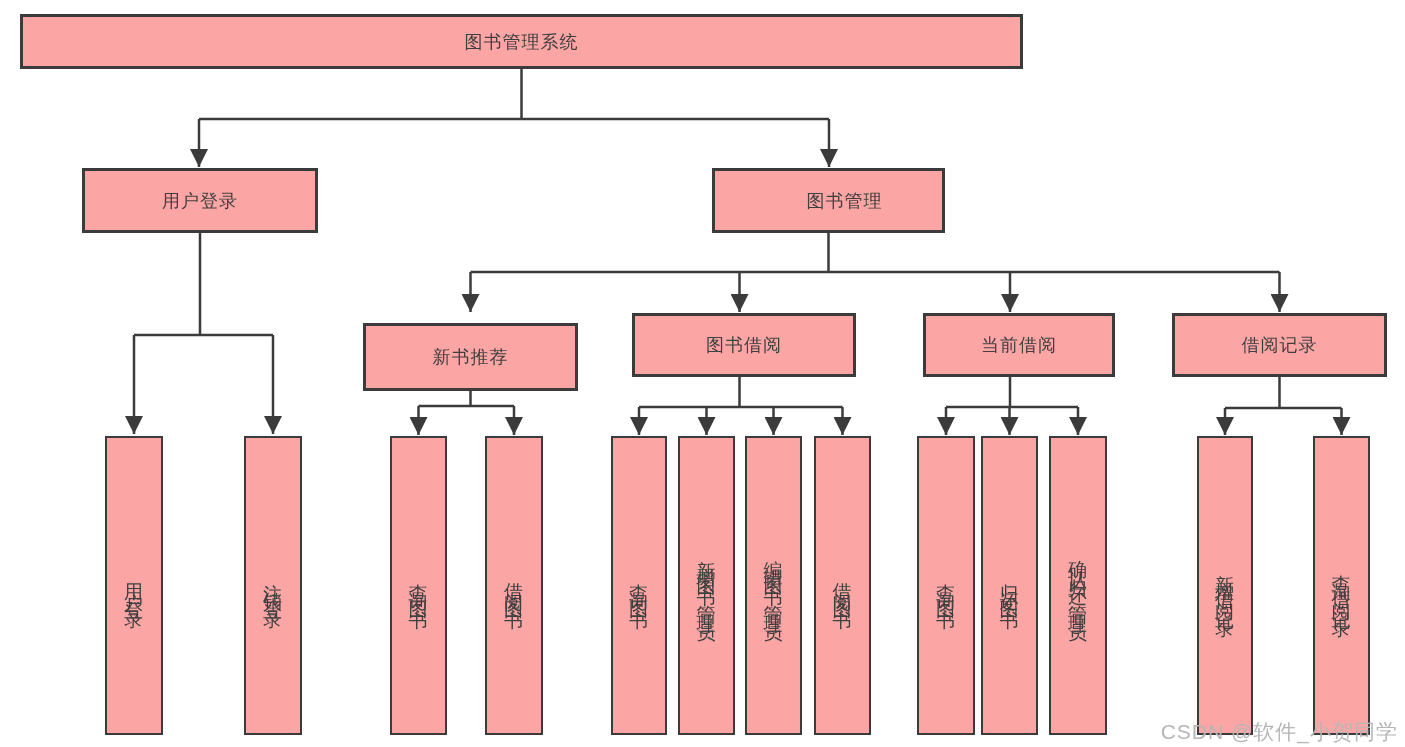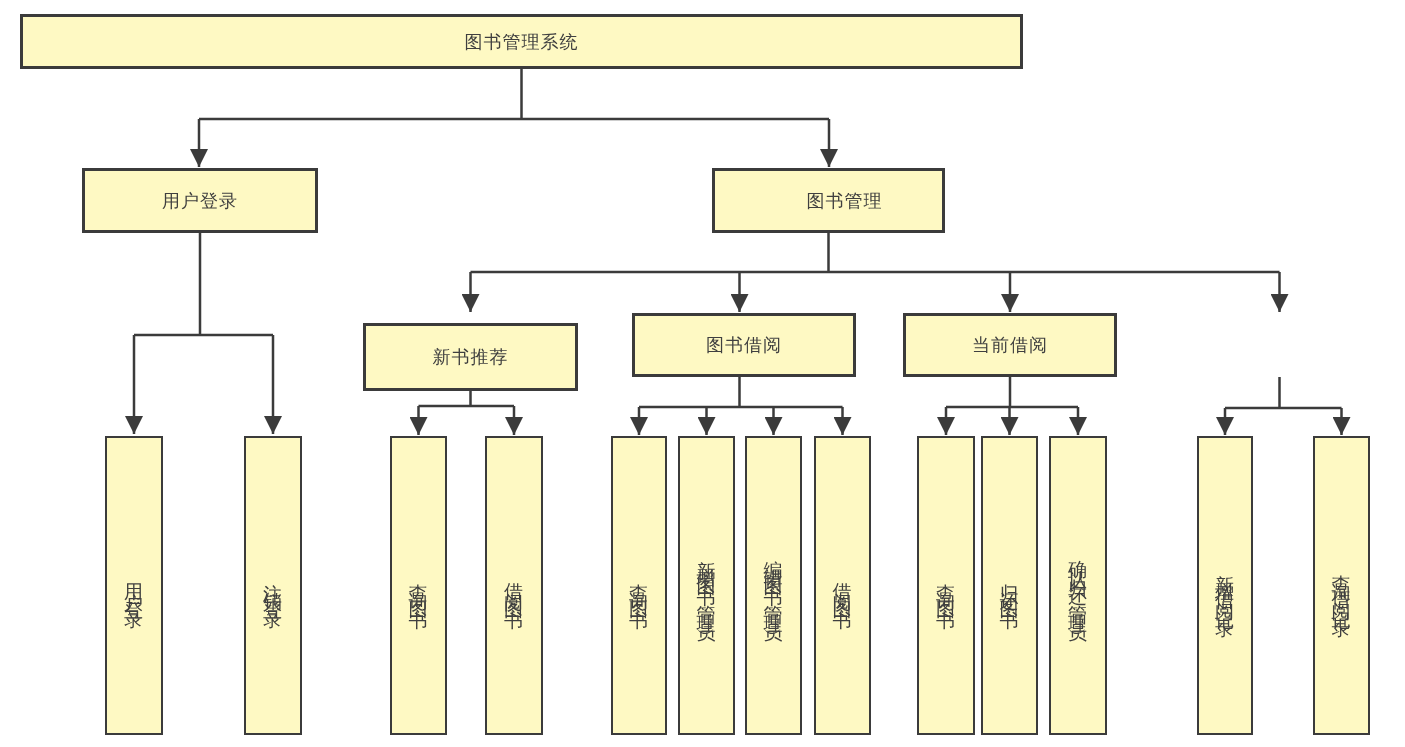--- a/index.html
+++ b/index.html
@@ -7,21 +7,21 @@
     position:relative;
     width:1405px;height:747px;
     background:#ffffff;
     font-family:"Liberation Sans","DejaVu Sans",sans-serif;
     overflow:hidden;
   }
   svg.wires{position:absolute;left:0;top:0;z-index:1;}
   .box{
     position:absolute;
     box-sizing:border-box;
-    background:#fef9c3;
+    background:#fca5a5;
     border:3px solid #3b3b3b;
     display:flex;align-items:center;justify-content:center;
     color:#3f3f3f;
     z-index:2;
   }
   .hlabel{font-size:18px;letter-spacing:1px;white-space:nowrap;}
   .leaf{border-width:2.5px;}
   .vlabel{
     writing-mode:vertical-rl;
     text-orientation:mixed;
@@ -98,22 +98,25 @@
   <div class="box" style="left:712px;top:168px;width:233px;height:65px;padding-left:32px;">
     <span class="hlabel">图书管理</span>
   </div>
 
   <div class="box" style="left:363px;top:323px;width:215px;height:68px;font-family:Liberation Mono, monospace;">
     <span class="hlabel">新书推荐</span>
   </div>
   <div class="box" style="left:632px;top:313px;width:224px;height:64px;">
     <span class="hlabel">图书借阅</span>
   </div>
-  <div class="box" style="left:903px;top:313px;width:214px;height:64px;">
+  <div class="box" style="left:923px;top:313px;width:192px;height:64px;">
     <span class="hlabel">当前借阅</span>
+  </div>
+  <div class="box" style="left:1172px;top:313px;width:215px;height:64px;">
+    <span class="hlabel">借阅记录</span>
   </div>
 
   <div class="box leaf" style="left:105px;top:436px;width:58px;height:299px;">
     <span class="vlabel">用户登录</span>
   </div>
   <div class="box leaf" style="left:244px;top:436px;width:58px;height:299px;">
     <span class="vlabel">注销登录</span>
   </div>
   <div class="box leaf" style="left:390px;top:436px;width:57px;height:299px;">
     <span class="vlabel">查询图书</span>
@@ -142,14 +145,15 @@
   <div class="box leaf" style="left:1049px;top:436px;width:58px;height:299px;">
     <span class="vlabel">确认归还（管理员）</span>
   </div>
   <div class="box leaf" style="left:1197px;top:436px;width:56px;height:299px;">
     <span class="vlabel">新增借阅记录</span>
   </div>
   <div class="box leaf" style="left:1313px;top:436px;width:57px;height:299px;">
     <span class="vlabel">查询借阅记录</span>
   </div>
 
+  <div class="watermark">CSDN @软件_小贺同学</div>
 
 </div>
 
 </body></html>

